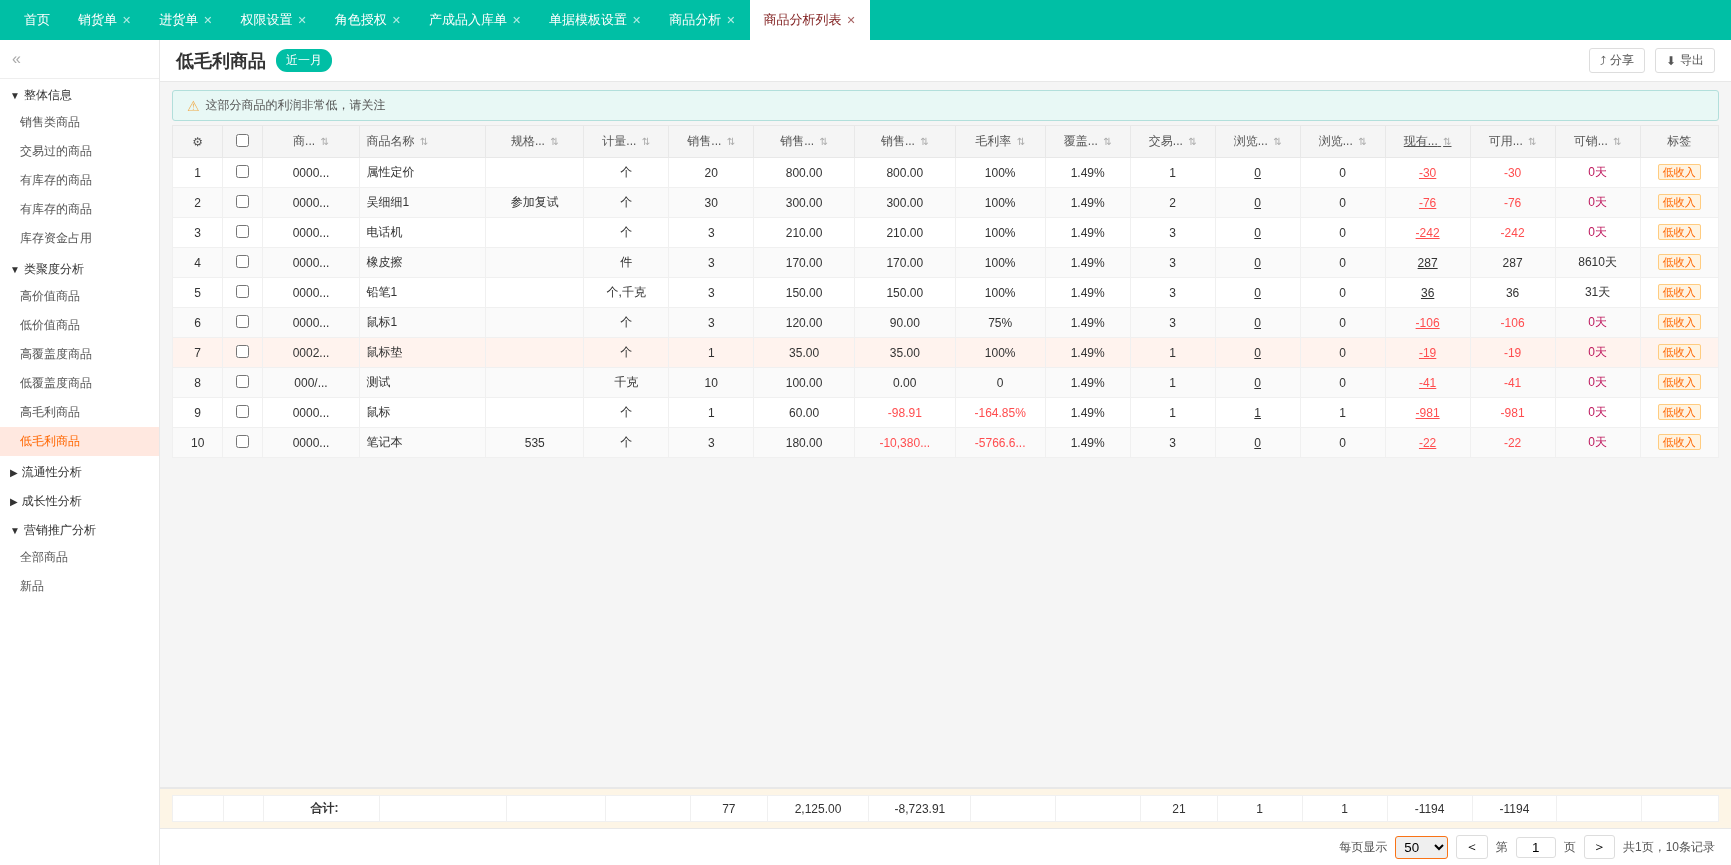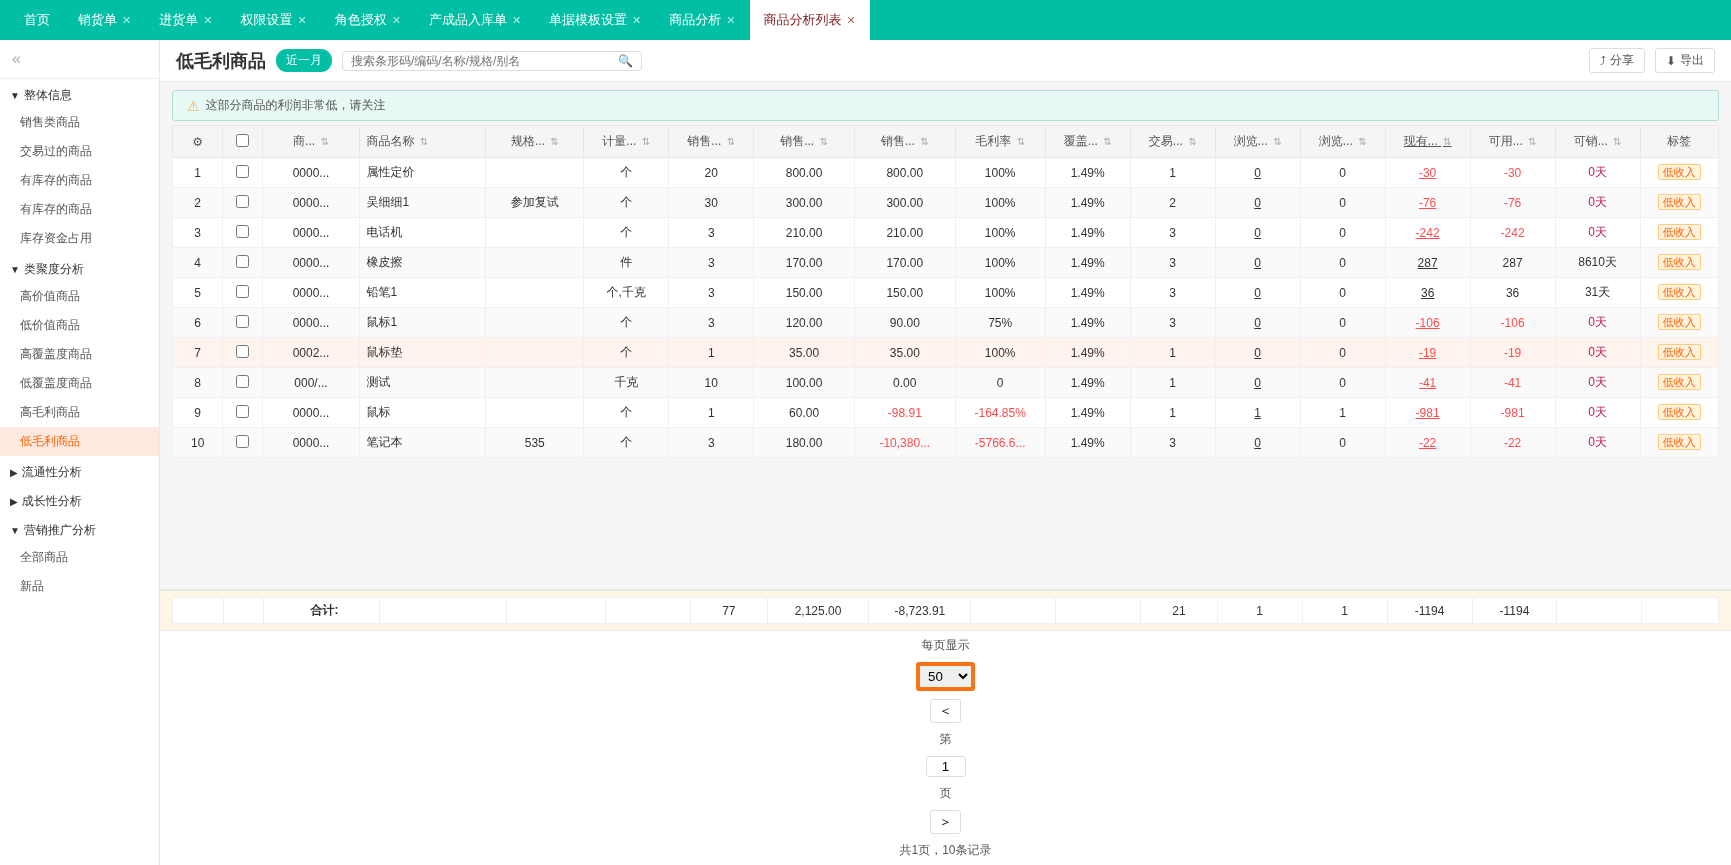--- a/index.html
+++ b/index.html
@@ -53,22 +53,22 @@
     .link-underline { text-decoration: underline; color: #333; }
     .red-text { color: #ff4d4f; }
     .zero-days { color: #be185d; }
 
     
     .total-bar { background: #fdf5e6; border-top: 2px solid #e8e8e8; padding: 6px 12px; display: flex; align-items: center; }
     .total-bar table { width: 100%; }
     .total-bar td { padding: 4px 6px; text-align: center; font-size: 12px; color: #333; }
 
     
-    .pagination-bar { display: flex; align-items: center; justify-content: flex-end; padding: 6px 16px; background: #fff; border-top: 1px solid #e8e8e8; gap: 8px; font-size: 12px; color: #555; flex-direction: column; }
-    .pagination-bar select { border: 4px solid #f97316; padding: 2px 4px; border-radius: 3px; }
+    .pagination-bar { display: flex; align-items: center; justify-content: flex-end; padding: 6px 16px; background: #fff; border-top: 1px solid #e8e8e8; gap: 8px; font-size: 12px; color: #555; }
+    .pagination-bar select { border: 1px solid #f97316; padding: 2px 4px; border-radius: 3px; }
     .pagination-bar .page-btn { border: 1px solid #ddd; background: #fff; padding: 2px 8px; border-radius: 3px; cursor: pointer; }
     .pagination-bar .page-input { border: 1px solid #ddd; padding: 2px 4px; border-radius: 3px; width: 40px; text-align: center; }
 
     .col-num { width: 36px; }
     .col-check { width: 28px; }
     .col-code { width: 70px; }
     .col-name { width: 90px; text-align: left !important; }
     .col-spec { width: 70px; }
     .col-unit { width: 60px; }
     .col-sale-qty { width: 54px; }
@@ -179,24 +179,20 @@
       <div class="sidebar-item">全部商品</div>
       <div class="sidebar-item">新品</div>
     </div>
   </div>
 
   <div class="main">
 
     <div class="header-bar">
       <span class="page-title">低毛利商品</span>
       <button class="date-filter-btn">近一月</button>
-      <div class="search-box">
-        <input type="text" placeholder="搜索条形码/编码/名称/规格/别名" style="">
-        <span class="search-icon">🔍</span>
-      </div>
       <div class="header-actions">
         <button class="action-btn">
           <span>⤴</span>
           <span>分享</span>
         </button>
         <button class="action-btn">
           <span>⬇</span>
           <span>导出</span>
         </button>
       </div>

